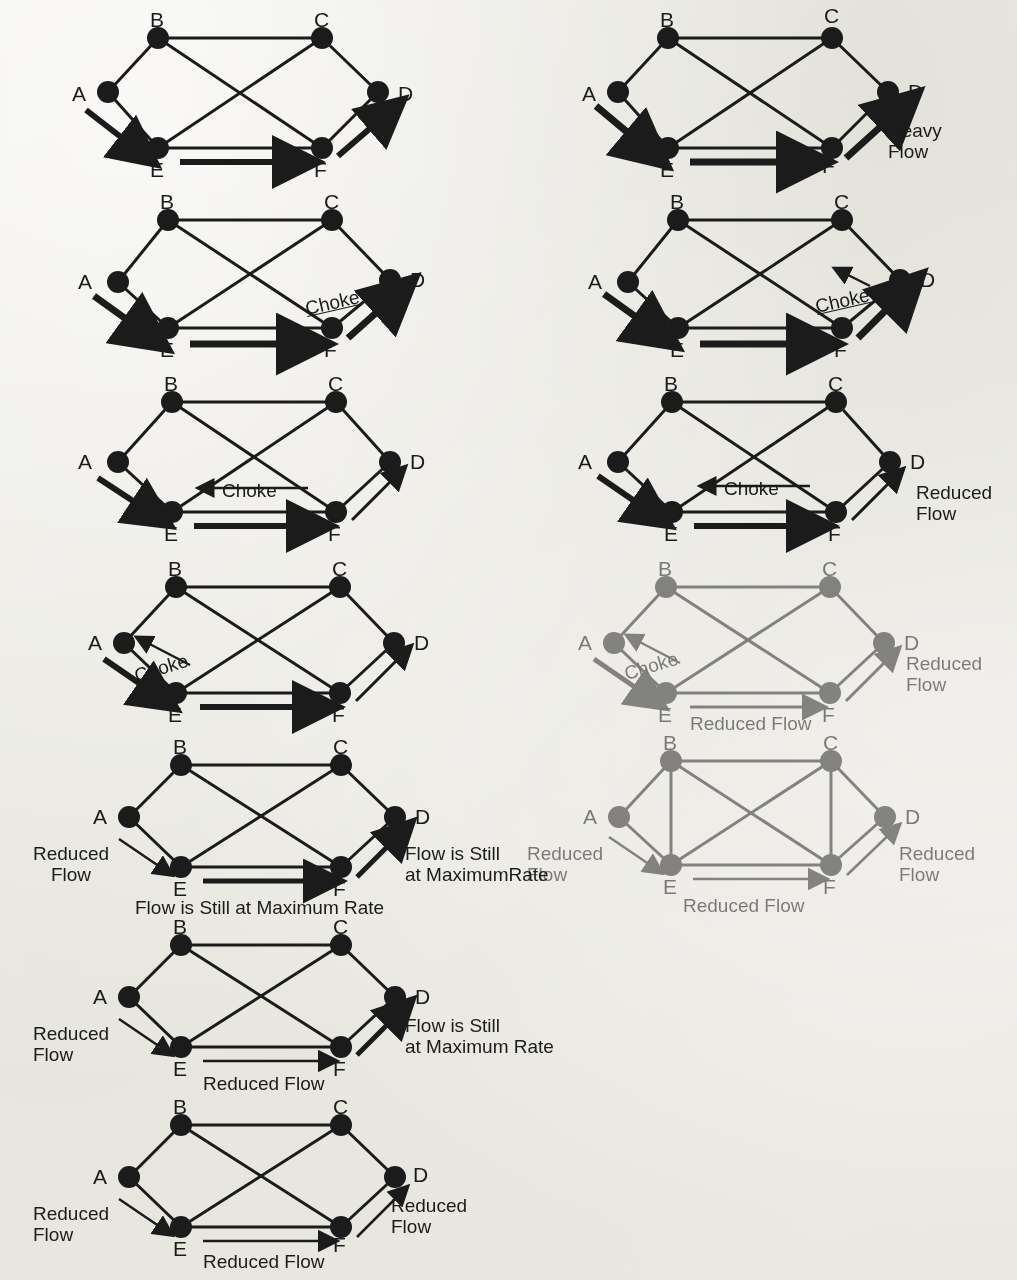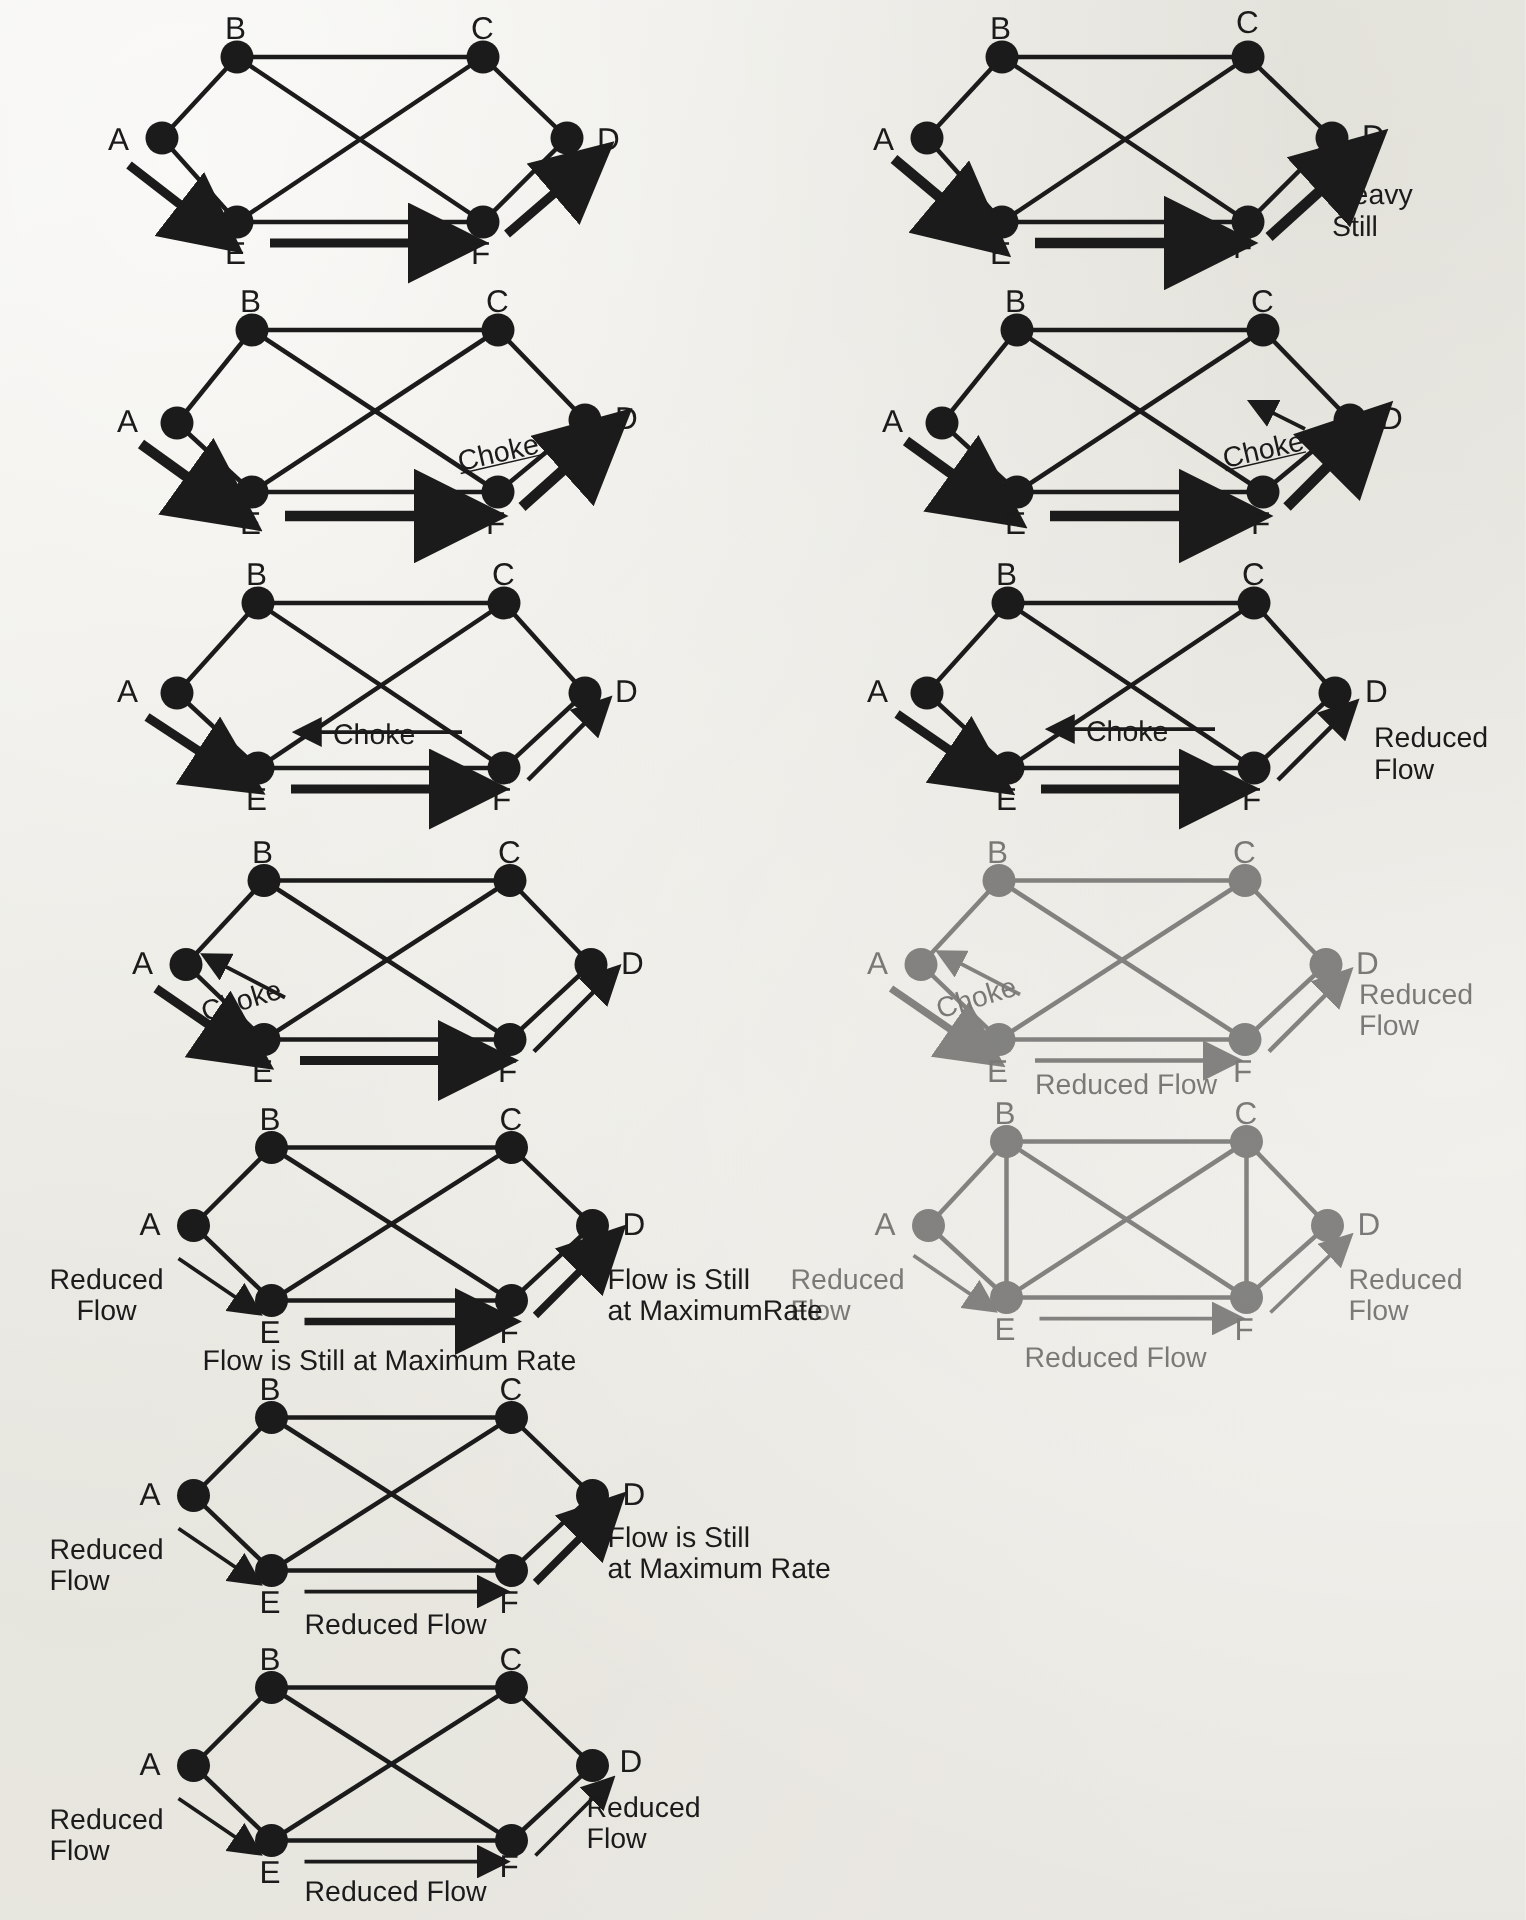--- a/index.html
+++ b/index.html
@@ -118,21 +118,21 @@
         <line x1="276" y1="148" x2="340" y2="90"></line>
       </g>
     </svg>
     <span class="lbl node-letter" style="left:12px;top:72px;">A</span>
     <span class="lbl node-letter" style="left:90px;top:-2px;">B</span>
     <span class="lbl node-letter" style="left:254px;top:-6px;">C</span>
     <span class="lbl node-letter" style="left:338px;top:70px;">D</span>
     <span class="lbl node-letter" style="left:90px;top:148px;">E</span>
     <span class="lbl node-letter" style="left:252px;top:144px;">F</span>
     <span class="lbl ann" style="left:318px;top:110px;">Heavy
-Still</span>
+Flow</span>
   </div>
 
   <div class="panel" style="left:60px;top:190px;">
     <svg width="400" height="175" viewBox="0 0 400 175">
       <g stroke="#1b1b1b" stroke-width="3" fill="none">
         <line x1="58" y1="92" x2="108" y2="30"></line>
         <line x1="58" y1="92" x2="108" y2="138"></line>
         <line x1="108" y1="30" x2="272" y2="30"></line>
         <line x1="108" y1="30" x2="272" y2="138"></line>
         <line x1="272" y1="30" x2="108" y2="138"></line>

